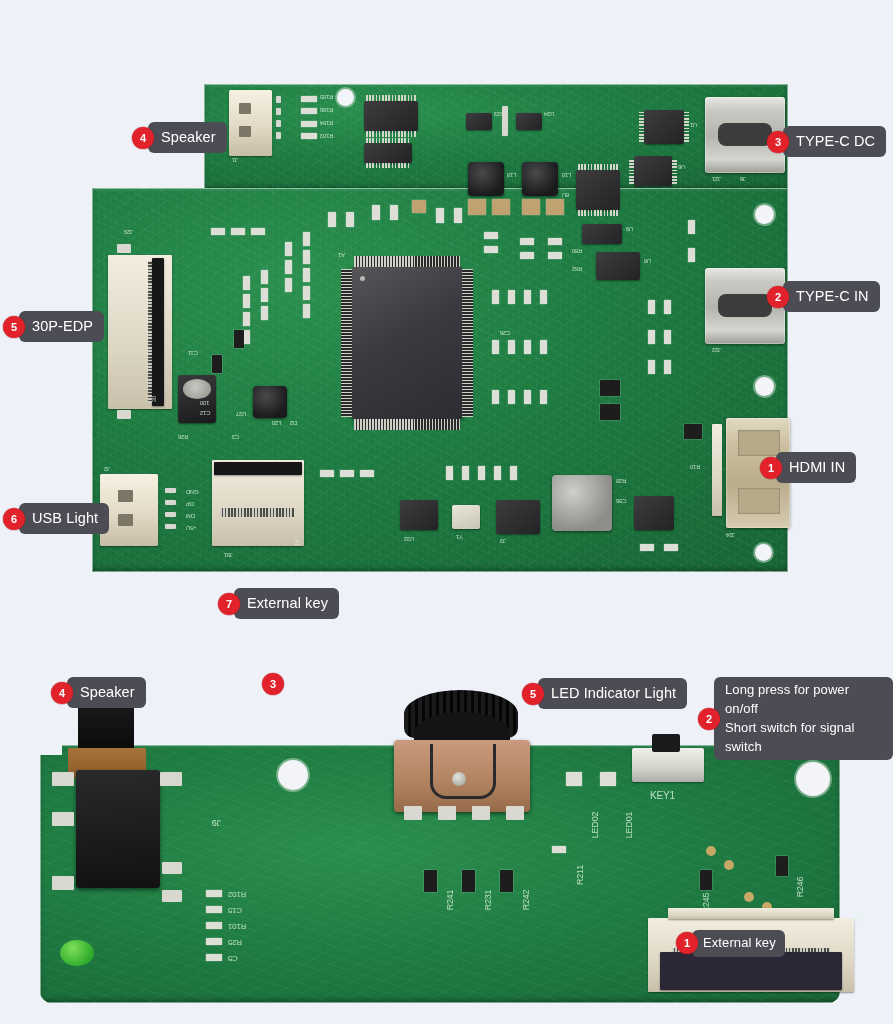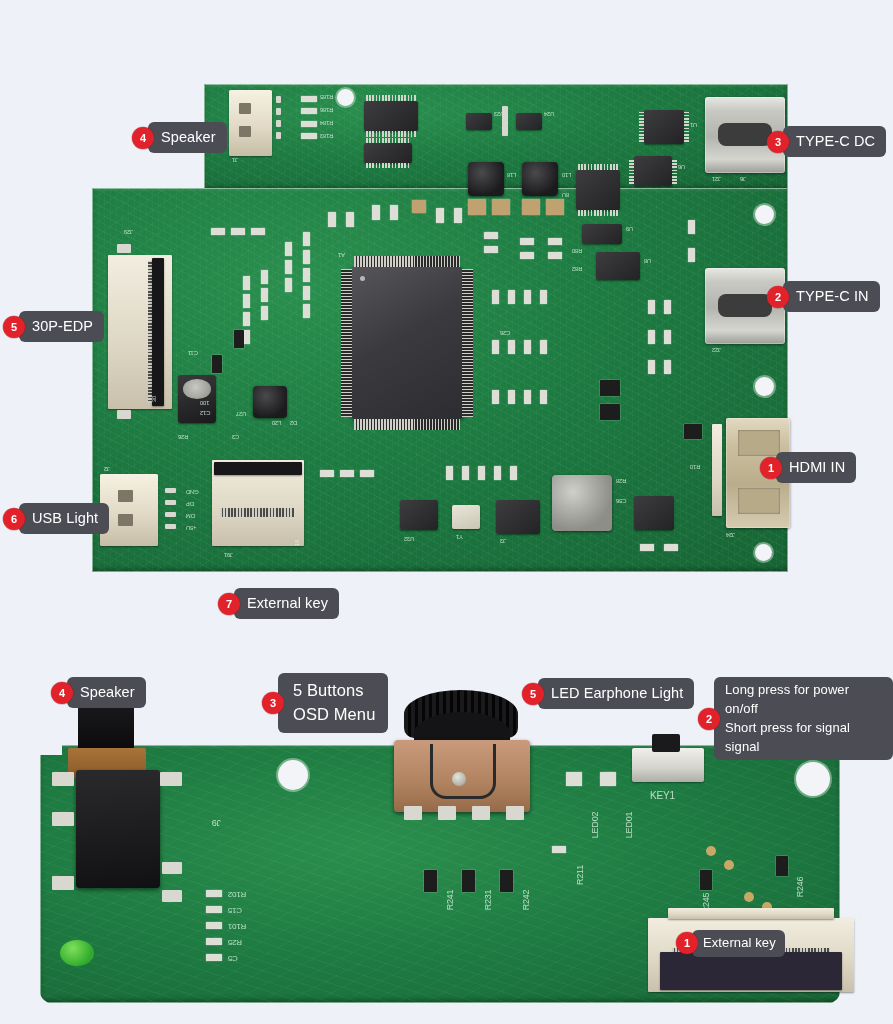--- a/index.html
+++ b/index.html
@@ -498,33 +498,31 @@
   <div class="ffc teeth" style="position:absolute;left:668px;top:908px;width:166px;height:11px;"></div>
   <div class="silk" style="left:852px;top:912px;font-size:10px;">J3</div>
 
   <div class="callout" style="left:51px;top:677px;">
     <div class="num">4</div>
     <div class="box">Speaker</div>
   </div>
 
   <div class="callout big" style="left:262px;top:673px;">
     <div class="num">3</div>
-    <div class="box">5 Buttons
-OSD Menu</div>
   </div>
 
   <div class="callout" style="left:522px;top:678px;">
     <div class="num">5</div>
-    <div class="box">LED Earphone Light</div>
+    <div class="box">LED Indicator Light</div>
   </div>
 
   <div class="callout sm" style="left:698px;top:677px;">
     <div class="num">2</div>
     <div class="box">Long press for power on/off
-Short press for signal signal</div>
+Short switch for signal switch</div>
   </div>
 
   <div class="callout sm" style="left:676px;top:930px;">
     <div class="num">1</div>
     <div class="box">External key</div>
   </div>
 
 </div>
 
 </body></html>

